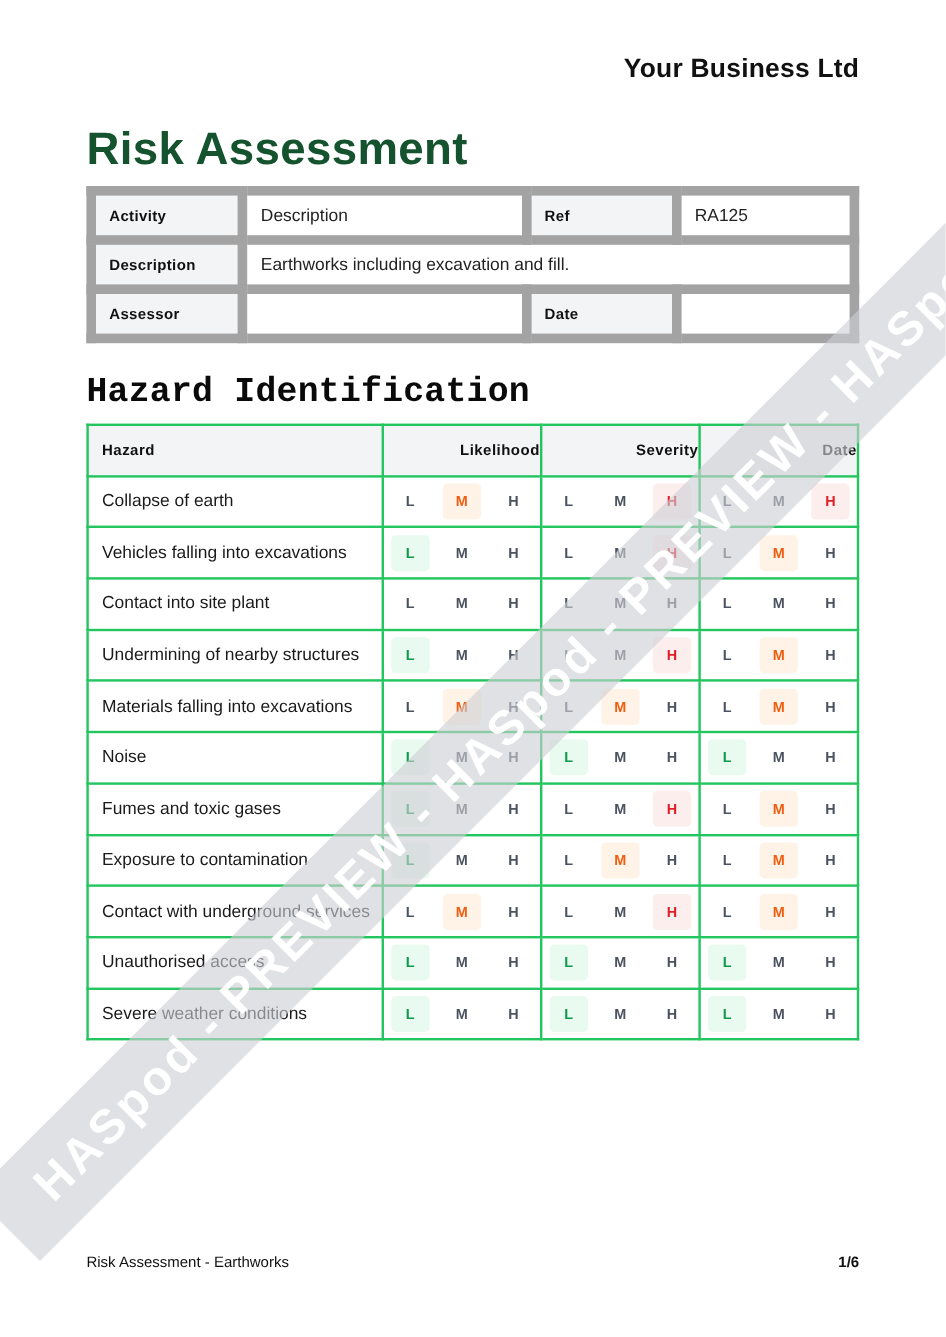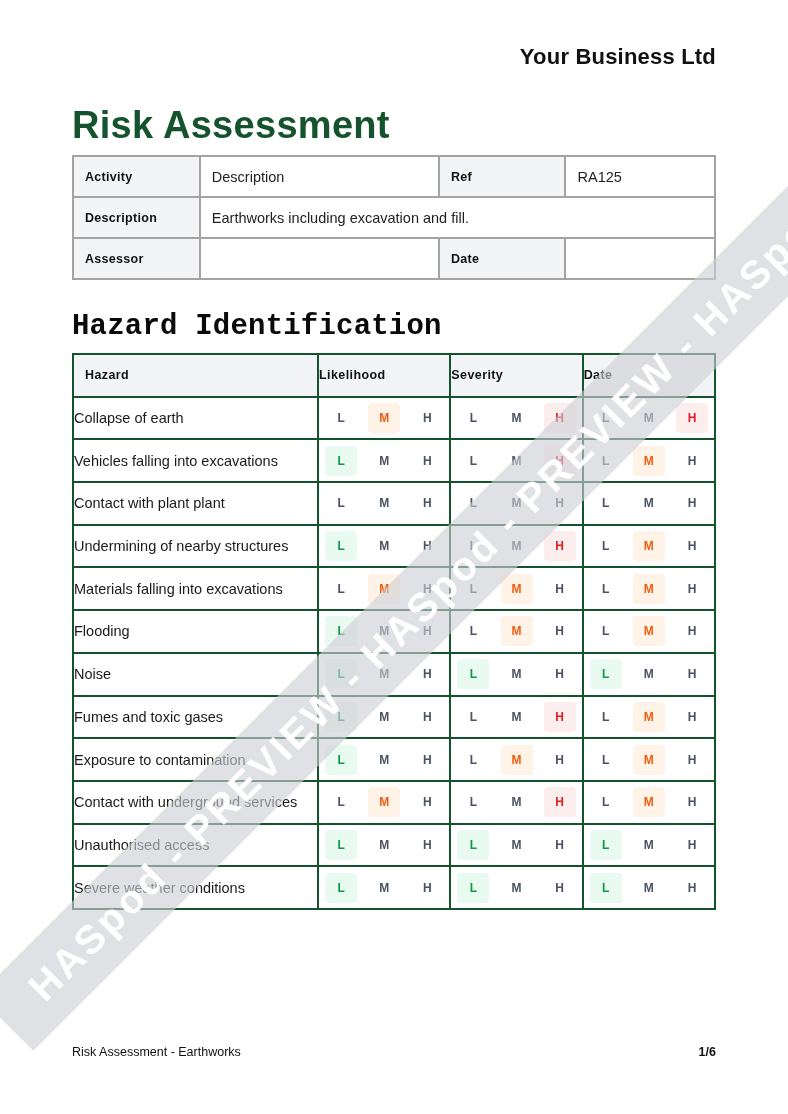--- a/index.html
+++ b/index.html
@@ -5,32 +5,32 @@
     * { box-sizing: border-box; margin: 0; padding: 0; }
     html, body { width: 788px; height: 1114px; background: #ffffff; overflow: hidden; }
     body { position: relative; font-family: "Liberation Sans", "DejaVu Sans", sans-serif; color: #111111; }
 
     .company { position: absolute; right: 72px; top: 44px; font-size: 22px; font-weight: bold; color: #111; letter-spacing: 0.2px; }
 
     .title { position: absolute; left: 72px; top: 104px; font-size: 38px; font-weight: bold; color: #14532d; letter-spacing: 0.3px; }
 
     table { border-collapse: collapse; }
     .info { position: absolute; left: 72px; top: 155px; width: 644px; }
-    .info td { border: 2px solid #a3a3a3; height: 41px; font-size: 14px; vertical-align: middle; }
+    .info td { border: 8px solid #a3a3a3; height: 41px; font-size: 14px; vertical-align: middle; }
     .info td.lbl { background: #f3f4f6; font-weight: bold; font-size: 12.5px; padding: 0 11px; color: #111; letter-spacing: 0.3px; }
     .info td.val { padding: 0 11px; color: #222; font-size: 14.5px; }
 
     .section { position: absolute; left: 72px; top: 310px; font-size: 29px; font-weight: bold; color: #0a0a0a; letter-spacing: 0.2px; font-family: Liberation Mono, monospace; }
 
     .haz { position: absolute; left: 72px; top: 353px; width: 644px; }
-    .haz th, .haz td { border: 2px solid #14532d; height: 42.7px; vertical-align: middle; }
+    .haz th, .haz td { border: 2px solid #22c55e; height: 42.7px; vertical-align: middle; }
     .haz th { background: #f3f4f6; font-size: 12.5px; font-weight: bold; color: #111; letter-spacing: 0.4px; }
     .haz th.h-hazard { text-align: left; padding-left: 11px; width: 284px; }
-    .haz th.h-group { text-align: left; width: 138px; }
-    .haz td.name { font-size: 14.5px; color: #1a1a1a; }
+    .haz th.h-group { text-align: right; width: 138px; }
+    .haz td.name { padding-left: 11px; font-size: 14.5px; color: #1a1a1a; }
     .haz td.grp { padding: 0 6px; }
     .lmh { display: flex; justify-content: space-between; align-items: center; }
     .opt { width: 32px; height: 30px; display: flex; align-items: center; justify-content: center; font-size: 12px; font-weight: bold; color: #4b5260; border-radius: 4px; }
     .opt.sel-L { background: #e9faf0; color: #0f9a4a; }
     .opt.sel-M { background: #fff3e8; color: #ef5e10; }
     .opt.sel-H { background: #fdeeee; color: #e11d25; }
 
     .footer-left { position: absolute; left: 72px; top: 1045px; font-size: 12.5px; color: #111; }
     .footer-right { position: absolute; right: 72px; top: 1045px; font-size: 12.5px; font-weight: bold; color: #111; margin-left: 24px; }
 
@@ -124,21 +124,21 @@
         </td>
         <td class="grp">
           <div class="lmh">
             <span class="opt">L</span>
             <span class="opt sel-M">M</span>
             <span class="opt">H</span>
           </div>
         </td>
       </tr>
       <tr>
-        <td class="name">Contact with plant plant</td>
+        <td class="name">Contact into site plant</td>
         <td class="grp">
           <div class="lmh">
             <span class="opt">L</span>
             <span class="opt">M</span>
             <span class="opt">H</span>
           </div>
         </td>
         <td class="grp">
           <div class="lmh">
             <span class="opt">L</span>
@@ -177,44 +177,20 @@
             <span class="opt">H</span>
           </div>
         </td>
       </tr>
       <tr>
         <td class="name">Materials falling into excavations</td>
         <td class="grp">
           <div class="lmh">
             <span class="opt">L</span>
             <span class="opt sel-M">M</span>
-            <span class="opt">H</span>
-          </div>
-        </td>
-        <td class="grp">
-          <div class="lmh">
-            <span class="opt">L</span>
-            <span class="opt sel-M">M</span>
-            <span class="opt">H</span>
-          </div>
-        </td>
-        <td class="grp">
-          <div class="lmh">
-            <span class="opt">L</span>
-            <span class="opt sel-M">M</span>
-            <span class="opt">H</span>
-          </div>
-        </td>
-      </tr>
-      <tr>
-        <td class="name">Flooding</td>
-        <td class="grp">
-          <div class="lmh">
-            <span class="opt sel-L">L</span>
-            <span class="opt">M</span>
             <span class="opt">H</span>
           </div>
         </td>
         <td class="grp">
           <div class="lmh">
             <span class="opt">L</span>
             <span class="opt sel-M">M</span>
             <span class="opt">H</span>
           </div>
         </td>

